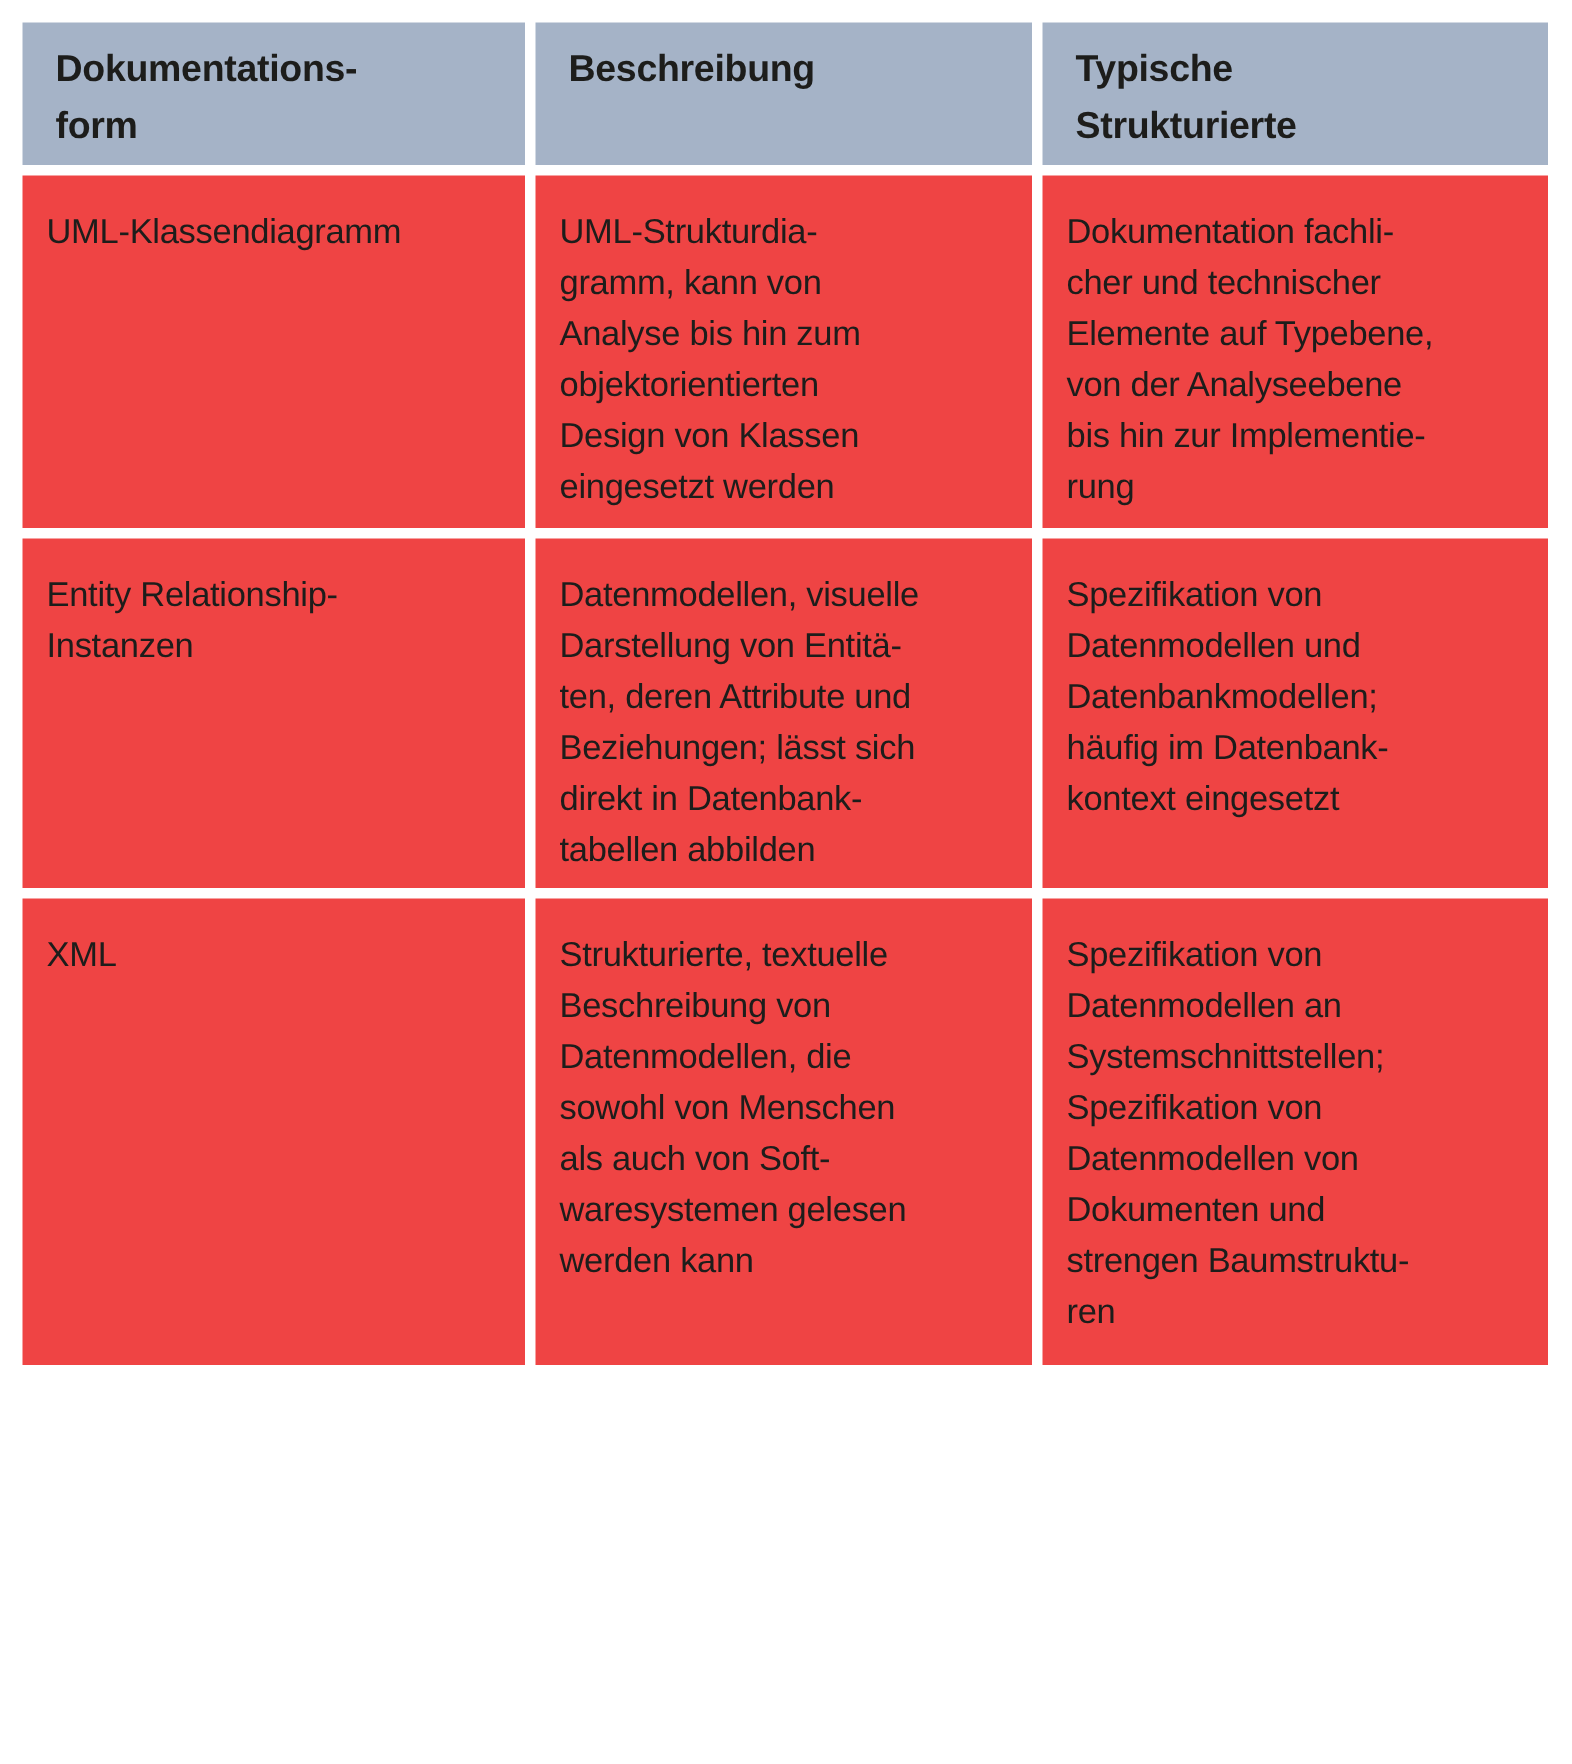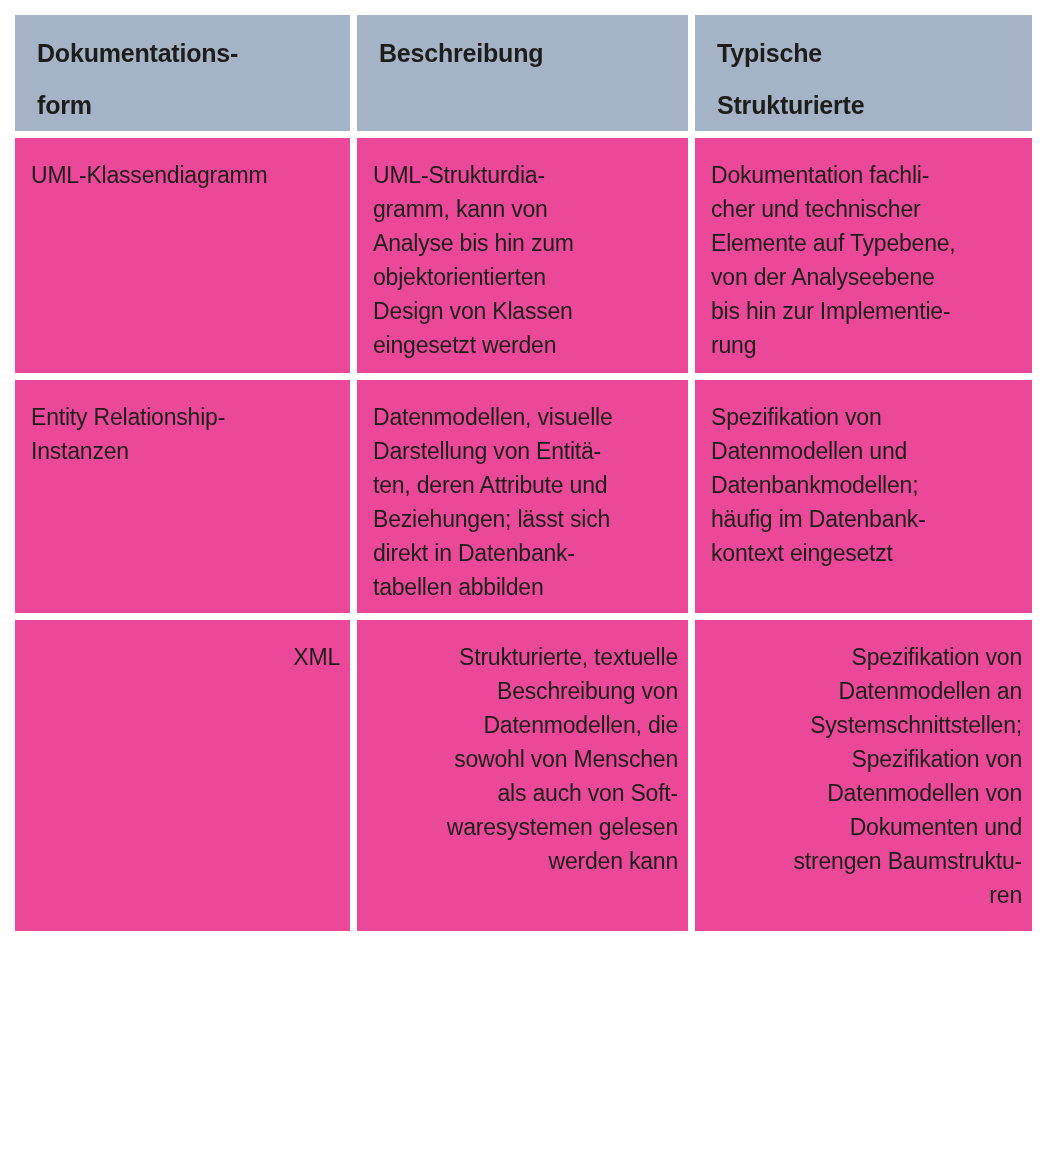--- a/index.html
+++ b/index.html
@@ -26,36 +26,36 @@
     vertical-align: top;
     text-align: left;
     white-space: pre-line;
     overflow: hidden;
     box-sizing: border-box;
   }
   th.hcell {
     background: #a5b3c7;
     font-weight: bold;
     font-size: 25px;
-    line-height: 52px;
+    line-height: 38px;
     letter-spacing: -0.2px;
     padding: 12px 14px 0 22px;
     height: 95px;
   }
   td.bcell {
-    background: #ec4899;
+    background: #ef4444;
     font-size: 23px;
     line-height: 34px;
     letter-spacing: -0.2px;
     padding: 20px 10px 0 16px;
   }
   tr.row-1 td { height: 235px; }
   tr.row-2 td { height: 245px; }
   tr.row-3 td { height: 233px; }
-  tr.row-4 td { height: 311px; text-align: right; }
+  tr.row-4 td { height: 311px; }
   col.c1 { width: 335px; }
   col.c2 { width: 331px; }
   col.c3 { width: 337px; }
 </style>
 </head>
 <body>
 
 <div class="page">
   <table class="doc-table">
     <colgroup>

